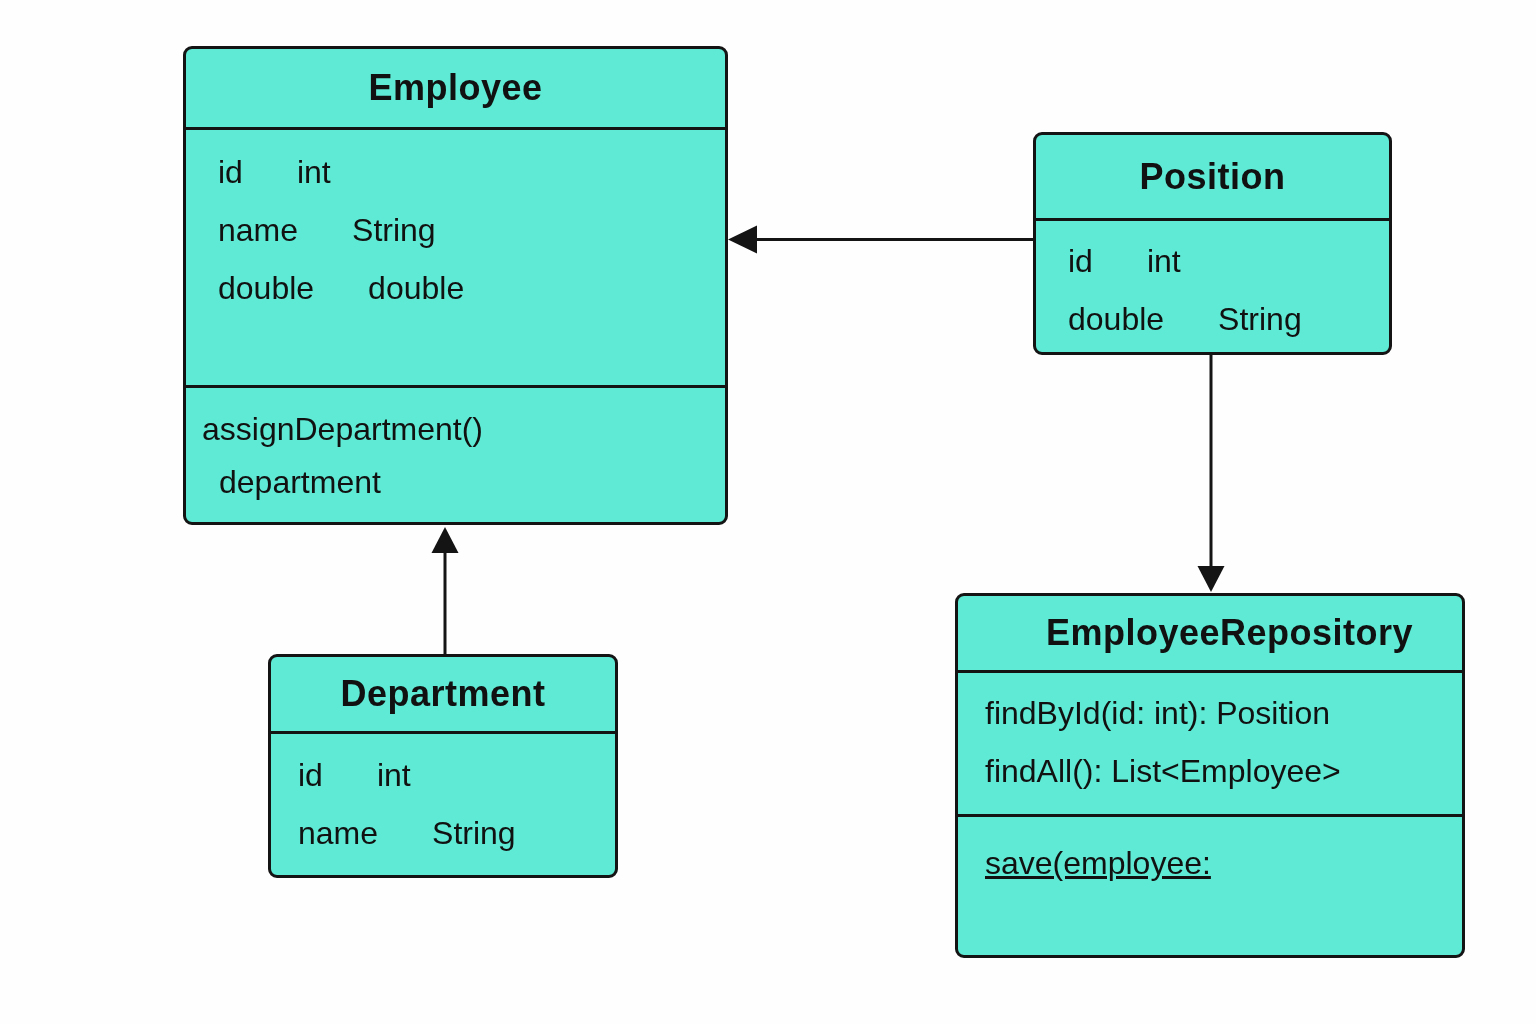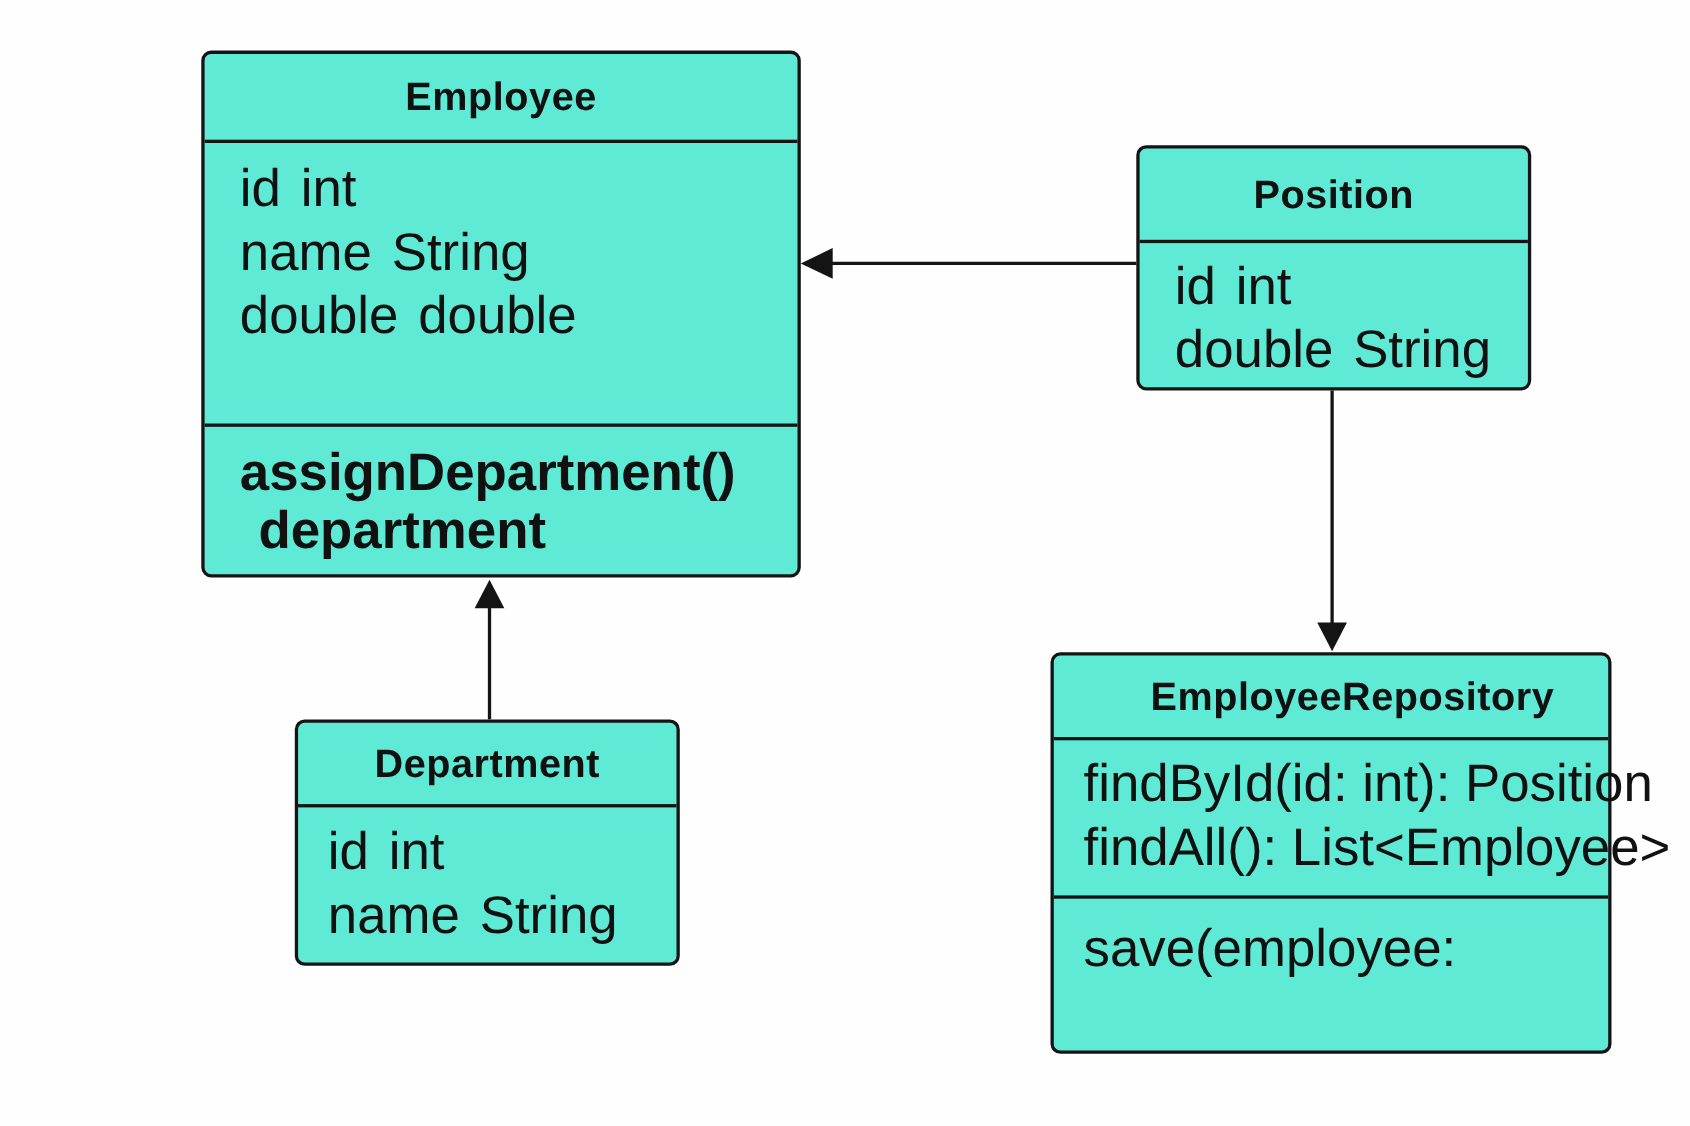--- a/index.html
+++ b/index.html
@@ -39,60 +39,60 @@
     border-bottom: 3px solid #141414;
     display: flex;
     align-items: center;
     justify-content: center;
     font-weight: bold;
     font-size: 36px;
     letter-spacing: 0.5px;
   }
   .uml-section {
     box-sizing: border-box;
-    font-size: 48px;
+    font-size: 32px;
   }
   .uml-section.divided {
     border-bottom: 3px solid #141414;
   }
   .attr-row {
     display: flex;
     line-height: 58px;
     white-space: pre;
   }
-  .attr-type { margin-left: 18px; }
+  .attr-type { margin-left: 54px; }
   .op-row {
     line-height: 53px;
     white-space: pre;
   }
   .op-row.indent { padding-left: 17px; }
 
   
   .box-employee { left: 183px; top: 46px;  width: 545px; height: 479px; }
   .box-employee .uml-title   { height: 81px; }
   .box-employee .sec-attrs   { height: 258px; padding: 13px 10px 0 32px; }
-  .box-employee .sec-ops     { padding: 15px 10px 0 32px; font-weight: bold; }
+  .box-employee .sec-ops     { padding: 15px 10px 0 16px; }
 
   
   .box-position { left: 1033px; top: 132px; width: 359px; height: 223px; }
   .box-position .uml-title   { height: 86px; }
   .box-position .sec-attrs   { padding: 11px 10px 0 32px; }
 
   
   .box-department { left: 268px; top: 654px; width: 350px; height: 224px; }
   .box-department .uml-title { height: 77px; }
   .box-department .sec-attrs { padding: 12px 10px 0 27px; }
 
   
   .box-repo { left: 955px; top: 593px; width: 510px; height: 365px; }
   .box-repo .uml-title       { height: 77px; padding-left: 39px; }
   .box-repo .sec-finders     { height: 144px; padding: 11px 6px 0 27px; }
   .box-repo .sec-save        { padding: 19px 6px 0 27px; }
   .box-repo .op-row          { line-height: 58px; }
-  .box-repo .sec-save .op-row{ line-height: 54px; }
+  .box-repo .sec-save .op-row{ line-height: 54px; text-decoration: underline; }
 </style>
 </head>
 <body>
 
 <div class="canvas">
 
   <svg class="edges" viewBox="0 0 1536 1024" xmlns="http://www.w3.org/2000/svg">
     <g>
       <line x1="1033" y1="239.5" x2="754" y2="239.5" stroke="#141414" stroke-width="3"></line>
       <polygon points="728,239.5 757,225.5 757,253.5" fill="#141414"></polygon>

